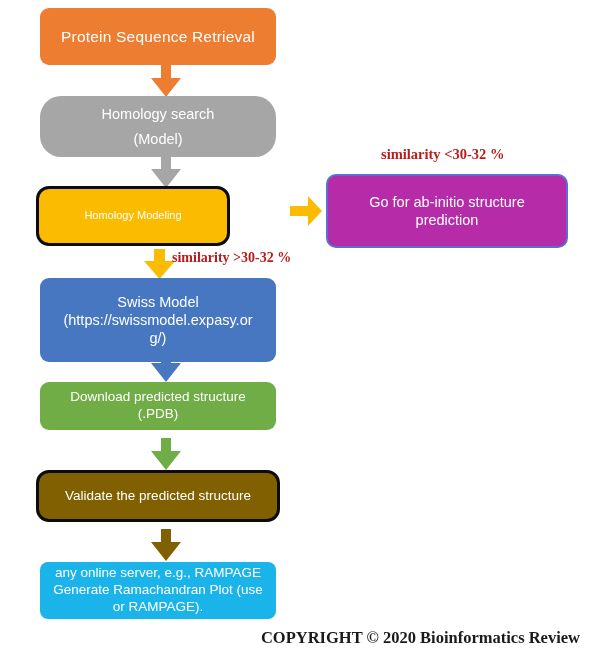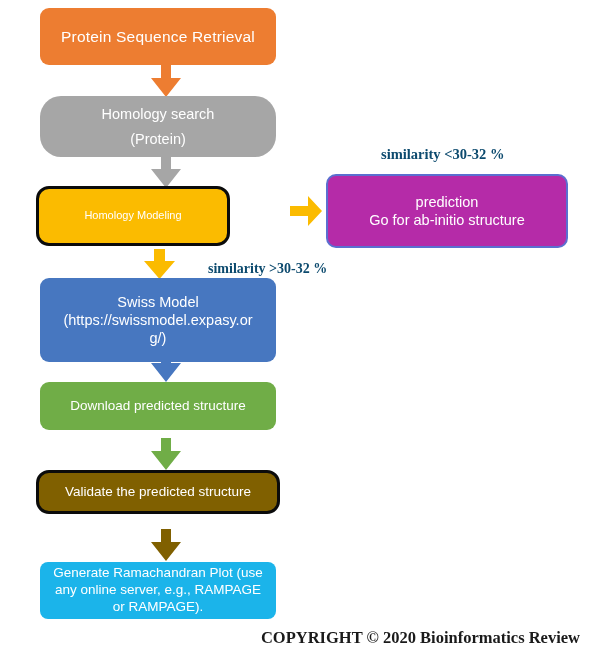--- a/index.html
+++ b/index.html
@@ -70,21 +70,21 @@
     left: 40px; top: 278px; width: 236px; height: 84px;
     background: #4777C0;
     font-size: 14.5px;
   }
   .n-download {
     left: 40px; top: 382px; width: 236px; height: 48px;
     background: #70AD47;
     font-size: 13.5px;
   }
   .n-validate {
-    left: 36px; top: 470px; width: 244px; height: 44px;
+    left: 36px; top: 470px; width: 244px; height: 52px;
     background: #806000;
     border: 3.5px solid #0b0b0b;
     border-radius: 13px;
     font-size: 13.5px;
   }
   .n-rama {
     left: 40px; top: 562px; width: 236px; height: 57px;
     background: #1BB4EA;
     font-size: 13.5px;
     border-radius: 8px;
@@ -95,25 +95,25 @@
     position: absolute;
     display: block;
   }
   .arrow svg { display: block; }
 
   
   .sim-label {
     position: absolute;
     font-family: "Liberation Serif", serif;
     font-weight: bold;
-    color: #0c4a6e;
+    color: #b91c1c;
     white-space: nowrap;
   }
   .sim-top   { left: 381px; top: 146px; font-size: 14.5px; }
-  .sim-bot   { left: 172px; top: 261px; font-size: 14px; margin-left: 36px; }
+  .sim-bot   { left: 172px; top: 250px; font-size: 14px; }
 
   .copyright {
     position: absolute;
     right: 20px;
     top: 628px;
     font-family: "Liberation Serif", serif;
     font-weight: bold;
     font-size: 16.5px;
     color: #1a1a1a;
     white-space: nowrap;
@@ -132,21 +132,21 @@
   <div class="arrow" style="left:150px; top:64px;">
     <svg width="32" height="34" viewBox="0 0 32 34" aria-hidden="true">
       <polygon points="11,0 21,0 21,14 31,14 16,33 1,14 11,14" fill="#ED7D31"></polygon>
     </svg>
   </div>
 
   <div class="node n-blast">
     <span>
       <span>Homology search</span>
       <span style="display:block;height:7px;"></span>
-      <span>(Protein)</span>
+      <span>(Model)</span>
     </span>
   </div>
 
   <div class="arrow" style="left:150px; top:156px;">
     <svg width="32" height="33" viewBox="0 0 32 33" aria-hidden="true">
       <polygon points="11,0 21,0 21,13 31,13 16,32 1,13 11,13" fill="#A6A6A6"></polygon>
     </svg>
   </div>
 
   <div class="node n-modeling">
@@ -156,22 +156,22 @@
   <div class="sim-label sim-top">similarity &lt;30-32 %</div>
 
   <div class="arrow" style="left:290px; top:196px;">
     <svg width="33" height="31" viewBox="0 0 33 31" aria-hidden="true">
       <polygon points="0,10 18,10 18,0 32,15 18,30 18,20 0,20" fill="#FBBB00"></polygon>
     </svg>
   </div>
 
   <div class="node n-abinitio">
     <span>
+      <span>Go for ab-initio structure</span>
       <span>prediction</span>
-      <span>Go for ab-initio structure</span>
     </span>
   </div>
 
   <div class="arrow" style="left:143px; top:249px;">
     <svg width="33" height="31" viewBox="0 0 33 31" aria-hidden="true">
       <polygon points="11,0 22,0 22,12 32,12 16.5,30 1,12 11,12" fill="#FBBB00"></polygon>
     </svg>
   </div>
 
   <div class="sim-label sim-bot">similarity &gt;30-32 %</div>
@@ -186,20 +186,21 @@
 
   <div class="arrow" style="left:150px; top:350px;">
     <svg width="32" height="33" viewBox="0 0 32 33" aria-hidden="true">
       <polygon points="11,0 21,0 21,13 31,13 16,32 1,13 11,13" fill="#4777C0"></polygon>
     </svg>
   </div>
 
   <div class="node n-download">
     <span>
       <span>Download predicted structure</span>
+      <span>(.PDB)</span>
     </span>
   </div>
 
   <div class="arrow" style="left:150px; top:438px;">
     <svg width="32" height="33" viewBox="0 0 32 33" aria-hidden="true">
       <polygon points="11,0 21,0 21,13 31,13 16,32 1,13 11,13" fill="#70AD47"></polygon>
     </svg>
   </div>
 
   <div class="node n-validate">
@@ -207,21 +208,21 @@
   </div>
 
   <div class="arrow" style="left:150px; top:529px;">
     <svg width="32" height="33" viewBox="0 0 32 33" aria-hidden="true">
       <polygon points="11,0 21,0 21,13 31,13 16,32 1,13 11,13" fill="#806000"></polygon>
     </svg>
   </div>
 
   <div class="node n-rama">
     <span>
+      <span>any online server, e.g., RAMPAGE</span>
       <span>Generate Ramachandran Plot (use</span>
-      <span>any online server, e.g., RAMPAGE</span>
       <span>or RAMPAGE).</span>
     </span>
   </div>
 
   <div class="copyright">COPYRIGHT © 2020 Bioinformatics Review</div>
 
 </div>
 
 </body></html>

